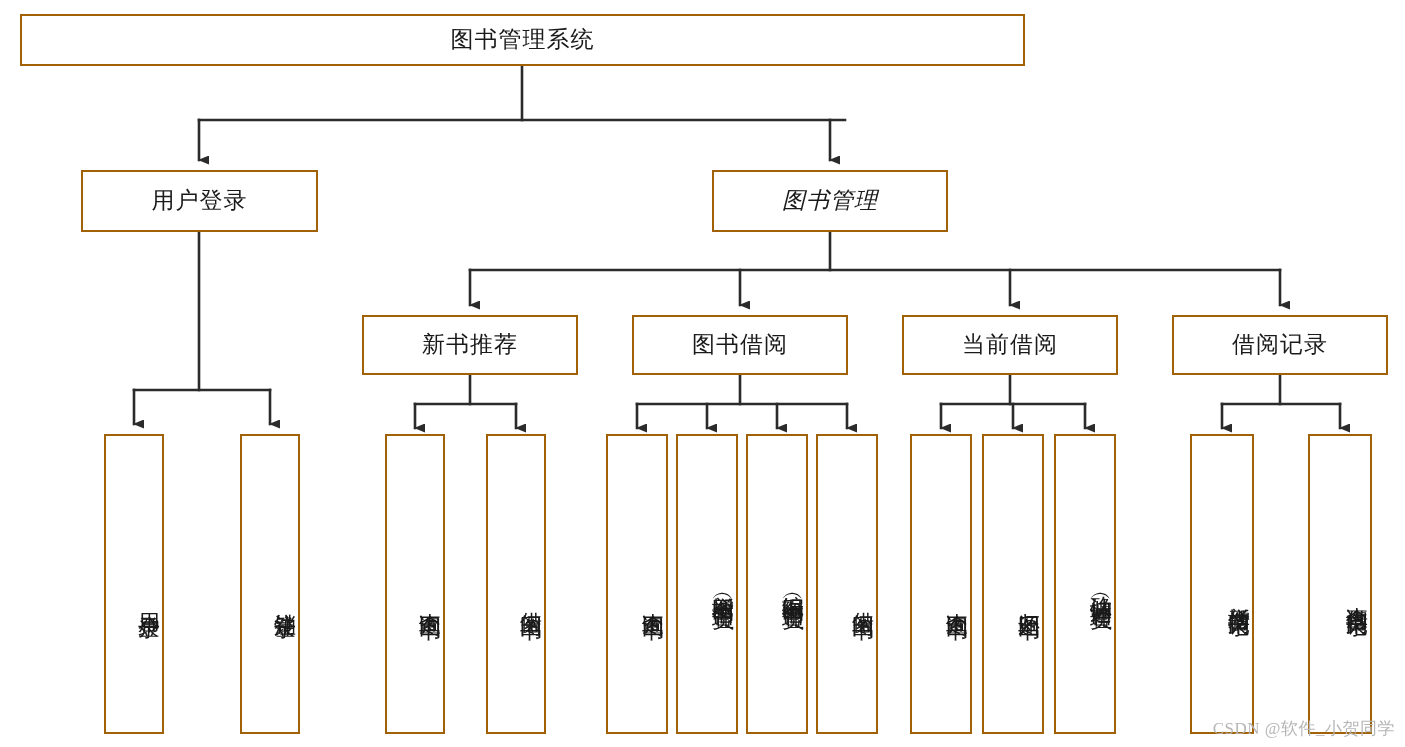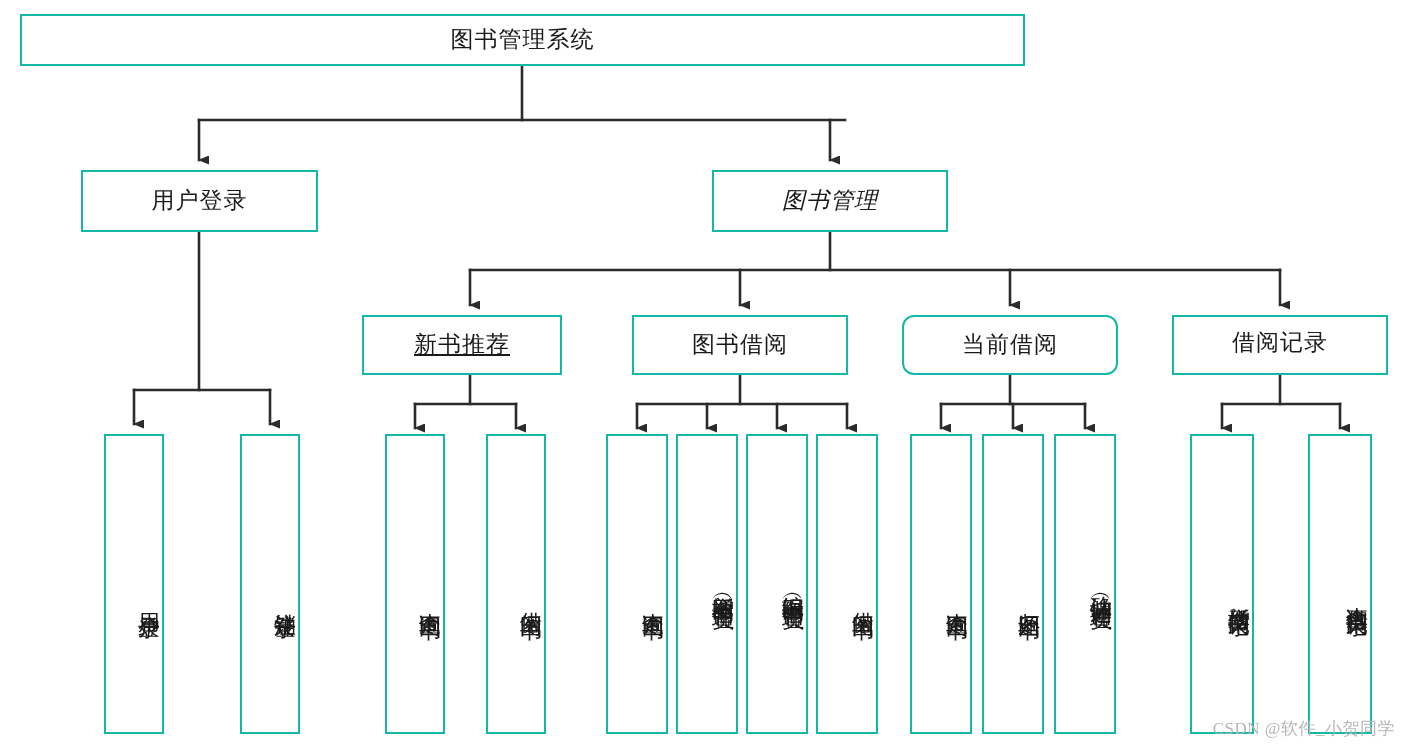--- a/index.html
+++ b/index.html
@@ -23,21 +23,21 @@
     left: 0;
     top: 0;
     width: 1405px;
     height: 747px;
     pointer-events: none;
   }
   .node {
     position: absolute;
     box-sizing: border-box;
     background: #ffffff;
-    border: 2px solid #14b8a6;
+    border: 2px solid #a16207;
     display: flex;
     align-items: center;
     justify-content: center;
     color: #1a1a1a;
   }
   .node-h {
     font-size: 23px;
     line-height: 1.2;
     letter-spacing: 1px;
     white-space: nowrap;
@@ -126,24 +126,24 @@
       <path d="M1222,404 L1222,428" marker-end="url(#arrowhead)"></path>
       <path d="M1340,404 L1340,428" marker-end="url(#arrowhead)"></path>
     </g>
   </svg>
 
   <div class="node node-h" style="left:20px; top:14px; width:1005px; height:52px;">图书管理系统</div>
 
   <div class="node node-h" style="left:81px; top:170px; width:237px; height:62px;">用户登录</div>
   <div class="node node-h" style="left:712px; top:170px; width:236px; height:62px;font-style:italic;">图书管理</div>
 
-  <div class="node node-h" style="left:362px; top:315px; width:200px; height:60px;text-decoration:underline;">新书推荐</div>
+  <div class="node node-h" style="left:362px; top:315px; width:216px; height:60px;">新书推荐</div>
   <div class="node node-h" style="left:632px; top:315px; width:216px; height:60px;">图书借阅</div>
-  <div class="node node-h" style="left:902px; top:315px; width:216px; height:60px;border-radius:12px;">当前借阅</div>
-  <div class="node node-h" style="left:1172px; top:315px; width:216px; height:60px;font-family:Liberation Mono, monospace;">借阅记录</div>
+  <div class="node node-h" style="left:902px; top:315px; width:216px; height:60px;">当前借阅</div>
+  <div class="node node-h" style="left:1172px; top:315px; width:216px; height:60px;">借阅记录</div>
 
   <div class="node node-v pad-xl" style="left:104px; top:434px; width:60px; height:300px;">用户登录</div>
   <div class="node node-v pad-xl" style="left:240px; top:434px; width:60px; height:300px;">注销登录</div>
 
   <div class="node node-v pad-xl" style="left:385px; top:434px; width:60px; height:300px;">查询图书</div>
   <div class="node node-v pad-xl" style="left:486px; top:434px; width:60px; height:300px;">借阅图书</div>
 
   <div class="node node-v pad-xl" style="left:606px; top:434px; width:62px; height:300px;">查询图书</div>
   <div class="node node-v pad-top0" style="left:676px; top:434px; width:62px; height:300px;">新增图书（管理员）</div>
   <div class="node node-v pad-top0" style="left:746px; top:434px; width:62px; height:300px;">编辑图书（管理员）</div>

